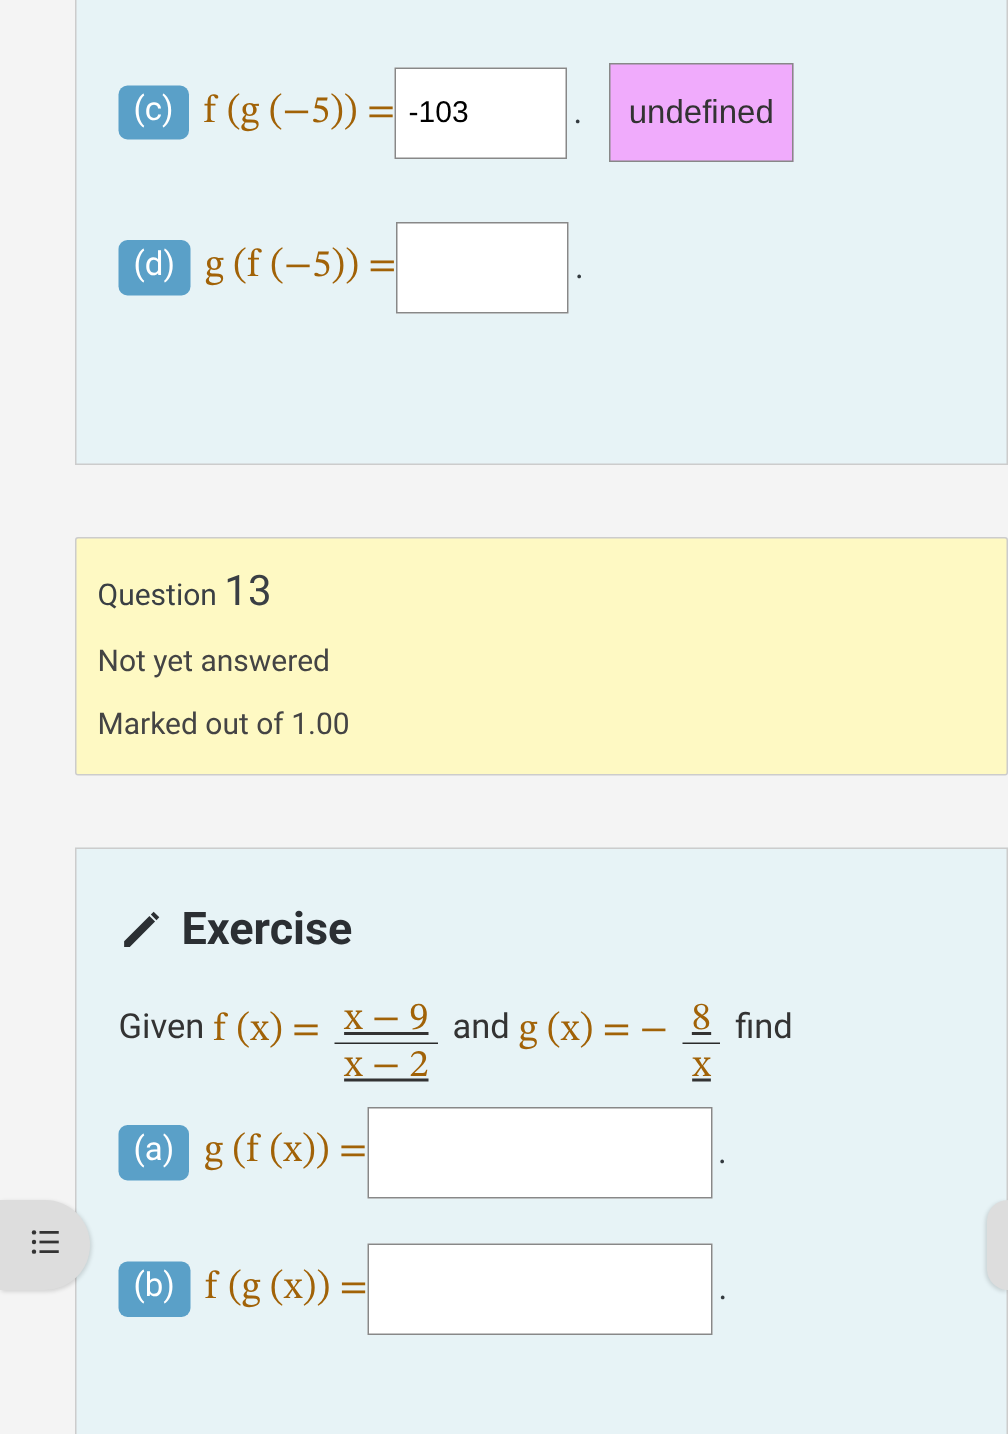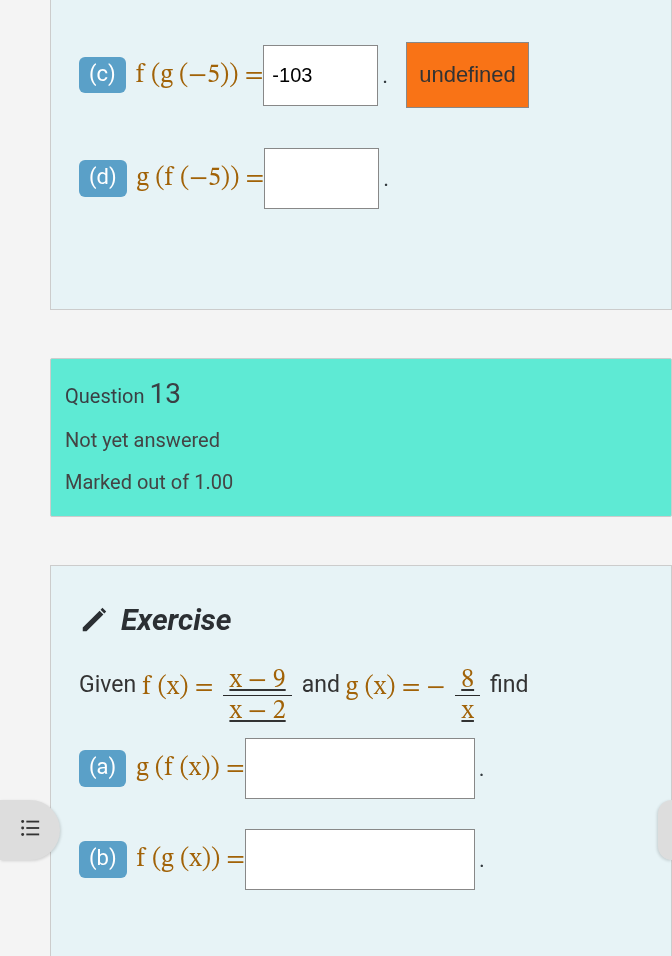--- a/index.html
+++ b/index.html
@@ -50,29 +50,29 @@
     font-size: 20px;
     padding: 4px 8px;
     border: 1px solid #888;
     background: #fff;
     font-family: Arial, sans-serif;
   }
   .ans-input.wide { width: 230px; }
   .dot { font-size: 22px; margin-left: 4px; }
   .undefined-box {
     border: 1px solid #888;
-    background: #f97316;
+    background: #f0abfc;
     padding: 19px 12px;
     margin-left: 18px;
     font-size: 22px;
     color: #333;
     font-family: Arial, sans-serif;
   }
   .question-info {
-    background: #5eead4;
+    background: #fef9c3;
     border: 1px solid #ccc;
     margin-top: 48px;
     padding: 18px 14px 22px 14px;
     border-radius: 2px;
   }
   .q-header {
     font-size: 20px;
     color: #3a3f44;
   }
   .q-header .num { font-size: 28px; font-weight: 400; }
@@ -92,21 +92,21 @@
     padding: 36px 28px 60px 28px;
     min-height: 360px;
   }
   .ex-header {
     display: flex;
     align-items: center;
     gap: 12px;
     margin-bottom: 28px;
   }
   .ex-header .pen { width: 30px; height: 30px; }
-  .ex-title { font-size: 30px; font-weight: 700; color: #2b2f33; font-style: italic; }
+  .ex-title { font-size: 30px; font-weight: 700; color: #2b2f33; }
   .given {
     font-size: 24px;
     color: #333;
     line-height: 1.7;
     display: flex;
     flex-wrap: wrap;
     align-items: flex-start;
     gap: 6px;
     margin-top: 12px;
   }

